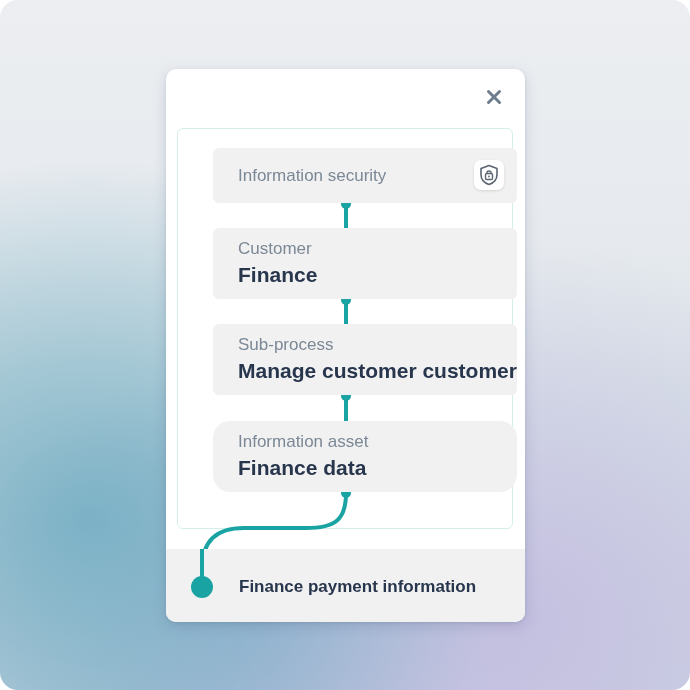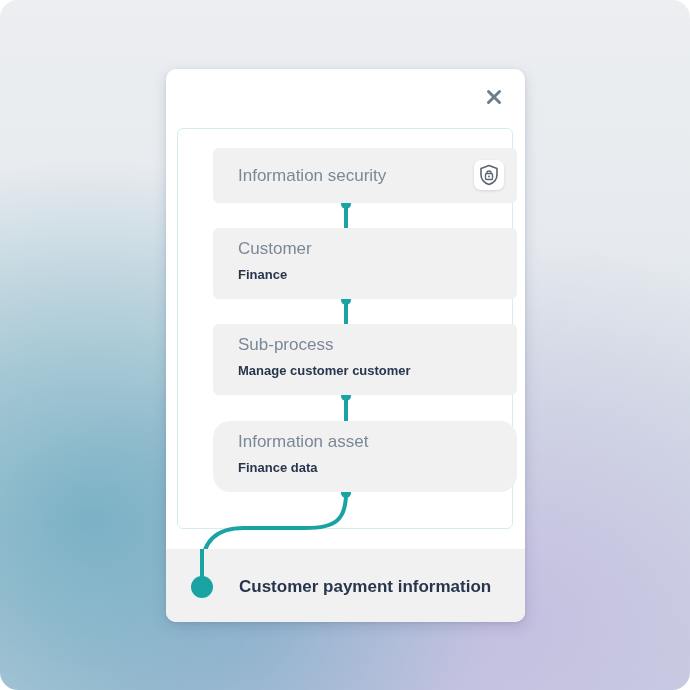--- a/index.html
+++ b/index.html
@@ -57,21 +57,21 @@
       padding-left: 25px;
     }
     .node .label {
       color: #7b8895;
       font-size: 17px;
       line-height: 22px;
       white-space: nowrap;
     }
     .node .value {
       color: #28364d;
-      font-size: 13px;
+      font-size: 21px;
       font-weight: bold;
       line-height: 22px;
       margin-top: 4px;
       white-space: nowrap;
     }
     .node-1 { top: 79px; height: 55px; display: flex; align-items: center; }
     .node-2 { top: 159px; height: 71px; padding-top: 10px; }
     .node-3 { top: 255px; height: 71px; padding-top: 10px; }
     .node-4 { top: 352px; height: 71px; padding-top: 10px; border-radius: 17px; }
     .shield-badge {
@@ -155,21 +155,21 @@
       <div class="label">Sub-process</div>
       <div class="value">Manage customer customer</div>
     </div>
 
     <div class="node node-4">
       <div class="label">Information asset</div>
       <div class="value">Finance data</div>
     </div>
 
     <div class="footer">
-      <span class="footer-text">Customer payment information</span>
+      <span class="footer-text">Finance payment information</span>
     </div>
 
     <svg class="connectors" viewBox="0 0 359 553">
       <path d="M36 480 L36 518" fill="none" stroke="#1aa3a3" stroke-width="4"></path>
       <circle cx="36" cy="518" r="11" fill="#1aa3a3"></circle>
     </svg>
 
   </div>
 </div>
 

